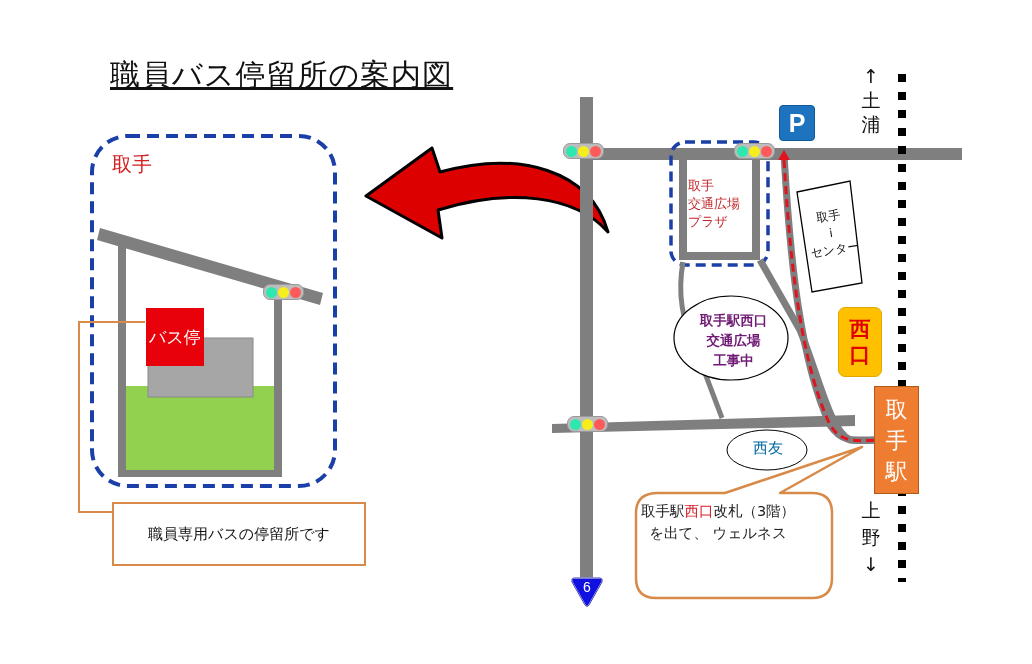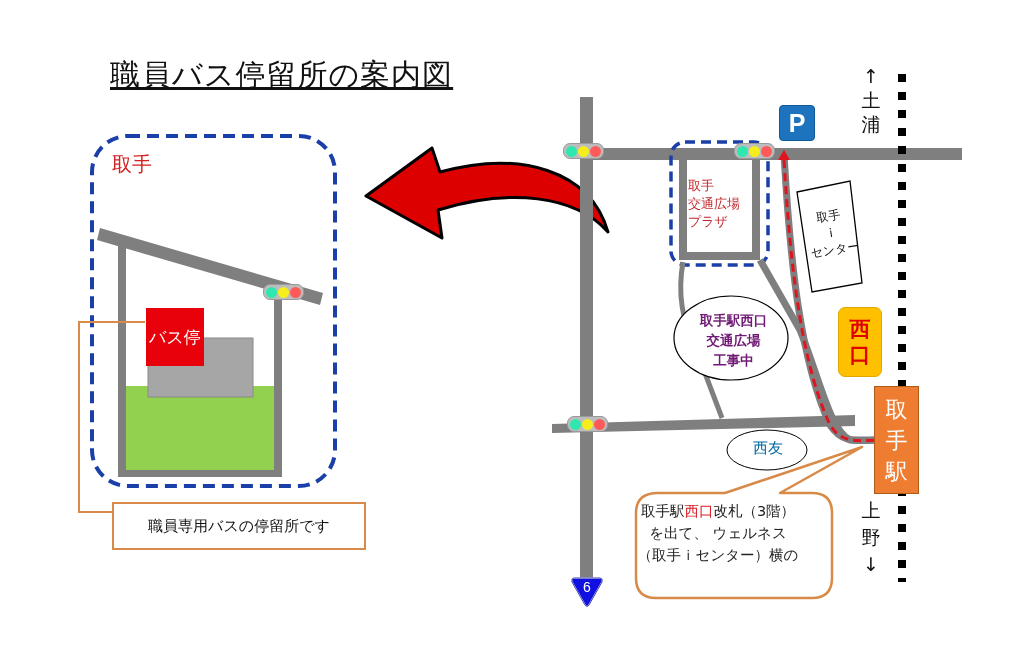--- a/index.html
+++ b/index.html
@@ -3,21 +3,21 @@
 <meta charset="utf-8">
 <style>
   html,body{margin:0;padding:0;background:#fff;}
   body{width:1032px;height:664px;position:relative;overflow:hidden;font-family:"DejaVu Sans","Liberation Sans",sans-serif;}
   .abs{position:absolute;text-decoration:underline;}
   #title{left:110px;top:55px;font-size:30px;color:#111;letter-spacing:1px;white-space:nowrap;}
   svg#map{position:absolute;left:0;top:0;}
   .lbl{position:absolute;white-space:nowrap;}
   #left-title{left:112px;top:150px;color:#d32020;font-size:20px;line-height:28px;}
   #bus-stop-label{left:146px;top:308px;background:#e8000b;color:#fff;font-size:17px;padding:18px 3px;line-height:22px;}
-  #note-box{left:112px;top:502px;width:254px;height:48px;border:2px solid #d88a48;background:#fff;box-sizing:border-box;font-size:15px;color:#111;display:flex;align-items:center;justify-content:center;}
+  #note-box{left:112px;top:502px;width:254px;height:64px;border:2px solid #d88a48;background:#fff;box-sizing:border-box;font-size:15px;color:#111;display:flex;align-items:center;justify-content:center;}
   #inner-wellness{left:688px;top:177px;color:#c0282c;font-size:13px;line-height:18px;}
   #i-center{left:808px;top:208px;font-size:12px;color:#111;line-height:17px;text-align:center;transform:rotate(-9deg);width:46px;}
   #construction{left:681px;top:310px;width:105px;text-align:center;font-size:13.5px;font-weight:bold;line-height:20px;color:#701a75;}
   #saiyu{left:736px;top:439px;width:64px;text-align:center;font-size:15px;color:#0369a1;}
   #nishiguchi{left:838px;top:307px;width:42px;height:68px;background:#ffc000;border-radius:7px;border:1px solid #e0a800;color:#e00000;font-size:21px;font-weight:bold;display:flex;flex-direction:column;align-items:center;justify-content:center;line-height:26px;}
   #toride-eki{left:874px;top:386px;width:43px;height:106px;background:#ee7d31;border:1px solid #b05a1c;color:#fff;font-size:22px;display:flex;flex-direction:column;align-items:center;justify-content:center;line-height:31px;}
   #tsuchiura{left:860px;top:64px;font-size:19px;line-height:24px;text-align:center;width:22px;color:#111;}
   #ueno{left:860px;top:497px;font-size:19px;line-height:27px;text-align:center;width:22px;color:#111;}
   #callout-text{left:636px;top:500px;width:164px;text-align:center;font-size:14.5px;line-height:22px;color:#222;}
   .red{color:#d8202a;}
@@ -145,21 +145,20 @@
 
 <div id="ueno" class="lbl">
   <div>上</div>
   <div>野</div>
   <div>↓</div>
 </div>
 
 <div id="callout-text" class="lbl">
   <div><span>取手駅</span><span class="red">西口</span><span>改札（3階）</span></div>
   <div>を出て、 ウェルネス</div>
-  <div>（取手ｉセンター）横の</div>
 </div>
 
 <div id="route6" class="lbl">
   <svg width="34" height="32" viewBox="0 0 34 32">
     <path d="M4,2 L30,2 Q33,2 32,6 L19,29 Q17,32 15,29 L2,6 Q1,2 4,2 Z" fill="#1010e0" stroke="#fff" stroke-width="1.5"></path>
     <path d="M4,2 L30,2 Q33,2 32,6 L19,29 Q17,32 15,29 L2,6 Q1,2 4,2 Z" fill="none" stroke="#1010a0" stroke-width="0.8"></path>
   </svg>
   <div style="position:absolute;left:0;top:3px;width:34px;text-align:center;color:#fff;font-size:14px;font-family:'Liberation Sans',sans-serif;">6</div>
 </div>
 

